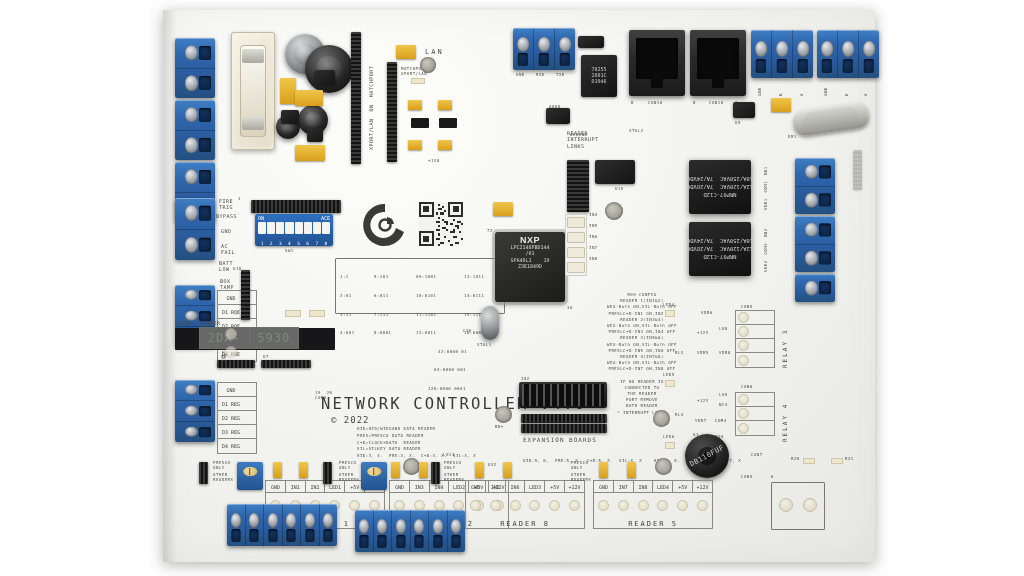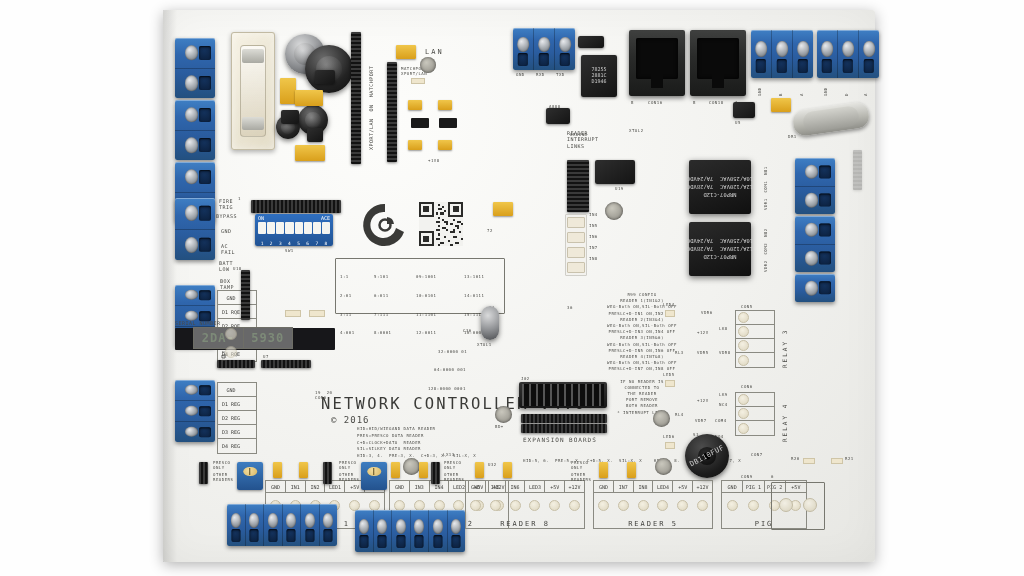--- a/index.html
+++ b/index.html
@@ -581,47 +581,54 @@
         <span style="width:48px;">12:0011</span>
         <span>16:00001</span>
       </div>
       <div style="padding-left:98px;">32:0000 01</div>
       <div style="padding-left:94px;">64:0000 001</div>
       <div style="padding-left:88px;">128:0000 0001</div>
     </div>
 
     <div class="silk xs" style="left:12px;top:310px;">SERIAL NUMBER</div>
     <div class="blackbar" style="left:12px;top:318px;width:160px;height:22px;"></div>
-    <div class="serial" style="left:30px;top:317px;width:100px;height:22px;font-weight:bold;">
+    <div class="serial" style="left:36px;top:317px;width:100px;height:22px;">
       <div class="seg">2DA-</div>
       <div class="sep"></div>
       <div class="seg">5930</div>
     </div>
 
     <div class="header" style="left:54px;top:350px;width:38px;height:8px;"></div>
     <div class="header" style="left:98px;top:350px;width:50px;height:8px;"></div>
     <div class="silk tiny" style="left:58px;top:344px;">U8</div>
     <div class="silk tiny" style="left:100px;top:344px;">U7</div>
     <div class="header v" style="left:78px;top:260px;width:9px;height:50px;"></div>
     <div class="silk tiny" style="left:70px;top:256px;">U18</div>
     <div class="smd" style="left:122px;top:300px;width:16px;height:7px;"></div>
     <div class="smd" style="left:146px;top:300px;width:16px;height:7px;"></div>
 
+    <div class="qfp" style="left:332px;top:222px;width:70px;height:70px;">
+      <div class="nxp">NXP</div>
+      <div class="txt">LPC2148FBD144
+/01
+SPA48L1    19
+Z3E1849D</div>
+    </div>
     <div class="silk tiny" style="left:326px;top:295px;">1*</div>
     <div class="silk tiny" style="left:404px;top:295px;">36</div>
     <div class="silk tiny" style="left:405px;top:218px;">144</div>
     <div class="silk tiny" style="left:324px;top:218px;">72</div>
 
     <div class="yellowcap" style="left:330px;top:192px;width:20px;height:14px;"></div>
     <div class="cap silver" style="left:318px;top:296px;width:18px;height:34px;border-radius:9px;"></div>
     <div class="silk tiny" style="left:314px;top:332px;">XTAL1</div>
     <div class="silk tiny" style="left:300px;top:318px;">C36</div>
 
     <div class="silk big" style="left:158px;top:385px;">NETWORK CONTROLLER V4.0</div>
-    <div class="silk mid" style="left:168px;top:405px;">© 2016</div>
+    <div class="silk mid" style="left:168px;top:405px;">© 2022</div>
     <div class="silk tiny" style="left:194px;top:416px;line-height:1.7;">HID=HID/WIEGAND DATA READER
 PRES=PRESCO DATA READER
 C+D=CLOCK+DATA  READER
 SIL=SILKEY DATA READER
 HID:3, 4.  PRE:3, X.  C+D:3, X.  SIL:X, X</div>
     <div class="silk tiny" style="left:360px;top:448px;">HID:5, 6.  PRE:5, X.  C+D:5, X.  SIL:X, X    HID:7, 8.  PRE:7, X.  C+D:7, X</div>
     <div class="silk tiny" style="left:152px;top:380px;">19  20
 CON6</div>
 
     <div class="boxhdr" style="left:356px;top:372px;width:88px;height:26px;">
@@ -958,43 +965,20 @@
         <div>
             <i></i>
           </div>
           <div>
             <i></i>
           </div>
       </div>
       <div class="name">READER 5</div>
     </div>
 
-    <div class="strip" style="left:558px;top:470px;width:86px;">
-      <div class="cells">
-        <div>GND</div>
-        <div>PIG 1</div>
-        <div>PIG 2</div>
-        <div>+5V</div>
-      </div>
-      <div class="pads">
-        <div>
-            <i></i>
-          </div>
-          <div>
-            <i></i>
-          </div>
-        <div>
-            <i></i>
-          </div>
-          <div>
-            <i></i>
-          </div>
-      </div>
-      <div class="name">PIG</div>
-    </div>
 
     <div class="silk tiny" style="left:50px;top:450px;">PRESCO
 ONLY</div>
     <div class="silk tiny" style="left:50px;top:462px;">OTHER
 READERS</div>
     <div class="silk tiny" style="left:176px;top:450px;">PRESCO
 ONLY</div>
     <div class="silk tiny" style="left:176px;top:462px;">OTHER
 READERS</div>
     <div class="silk tiny" style="left:281px;top:450px;">PRESCO

